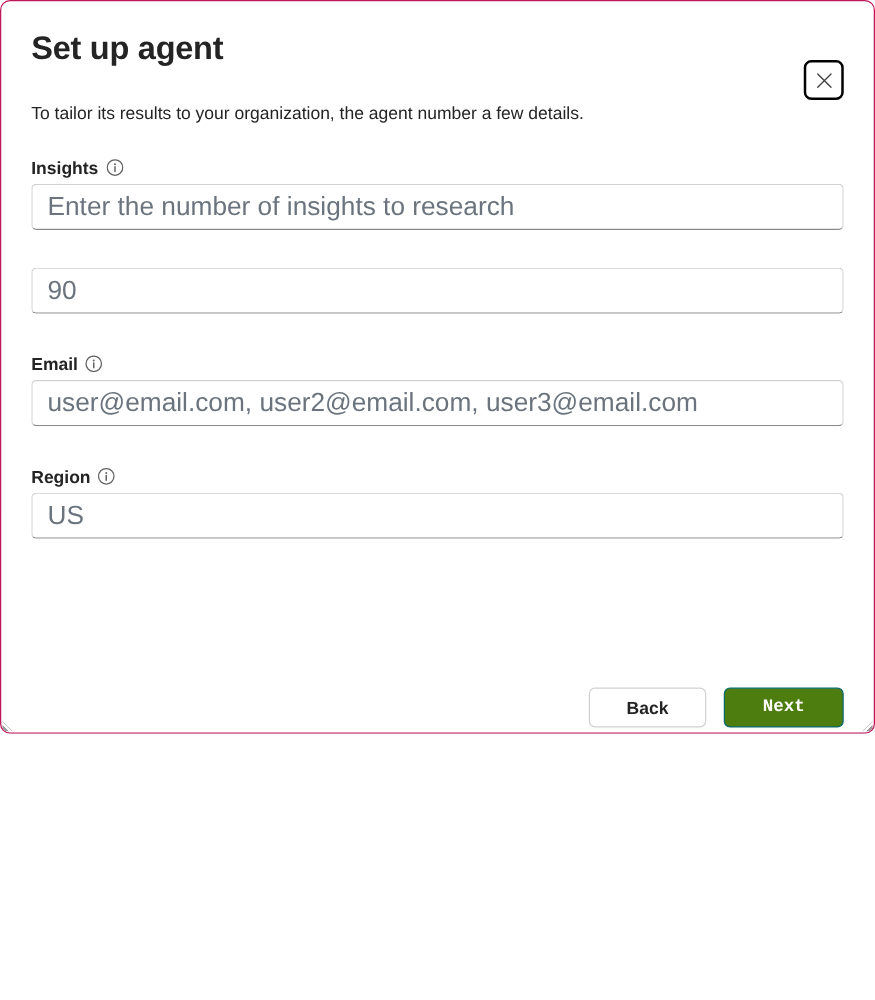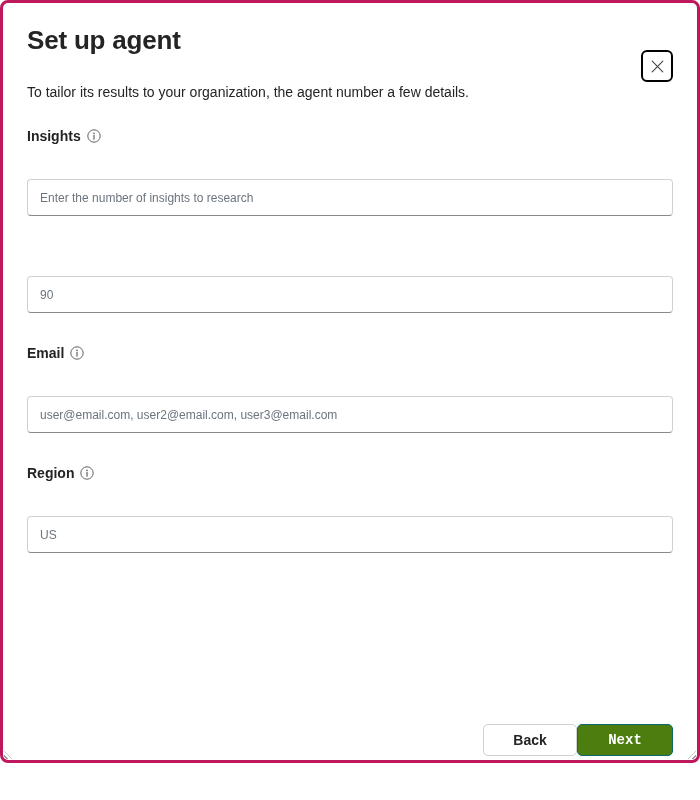--- a/index.html
+++ b/index.html
@@ -6,23 +6,23 @@
     margin: 0;
     padding: 0;
     background: #ffffff;
     font-family: "Liberation Sans", "DejaVu Sans", sans-serif;
     color: #242424;
   }
   .dialog {
     position: relative;
     box-sizing: border-box;
     width: 700px;
-    height: 763px;
-    background: #ffffff;
-    border: 3px solid #be185d;
+    height: 587px;
+    background: #ffffff;
+    border: 1px solid #be185d;
     border-radius: 8px;
     overflow: hidden;
   }
   .dialog-inner {
     position: relative;
     height: 100%;
     box-sizing: border-box;
     padding: 0 24px;
   }
   .dialog-title {
@@ -82,36 +82,35 @@
   }
   .text-input {
     box-sizing: border-box;
     width: 100%;
     height: 37px;
     border: 1px solid #d1d1d1;
     border-bottom-color: #8a8a8a;
     border-radius: 4px;
     padding: 0 12px;
     font-family: "Liberation Sans", "DejaVu Sans", sans-serif;
-    font-size: 12px;
+    font-size: 21px;
     color: #424242;
     background: #ffffff;
     outline: none;
-    margin-top: 30px;
   }
   .text-input::placeholder {
     color: #6b747e;
     opacity: 1;
   }
   .footer {
     position: absolute;
     right: 24px;
     bottom: 25px;
     display: flex;
-    gap: 0;
+    gap: 14px;
     border-radius: 16px;
   }
   .btn {
     box-sizing: border-box;
     height: 32px;
     border-radius: 5px;
     font-family: "Liberation Sans", "DejaVu Sans", sans-serif;
     font-size: 14px;
     font-weight: 700;
     cursor: pointer;

